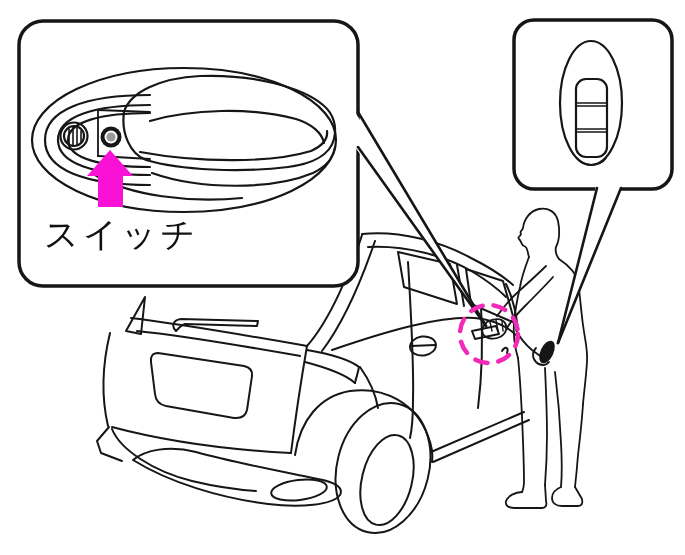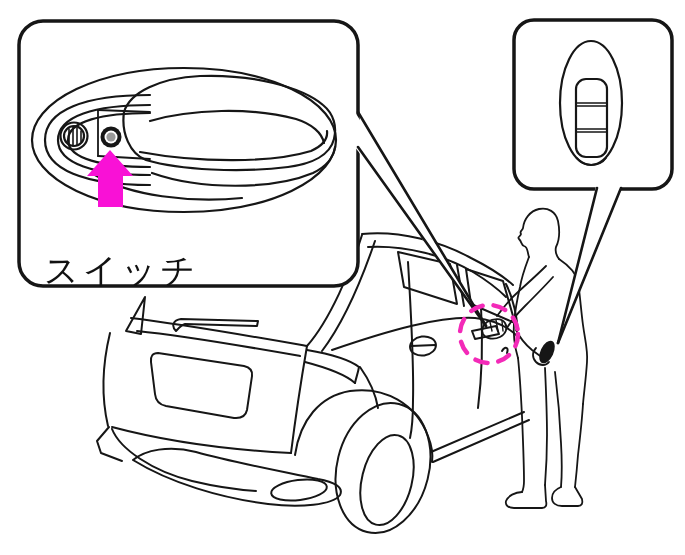--- a/index.html
+++ b/index.html
@@ -4,21 +4,21 @@
 <style>
   html,body{margin:0;padding:0;background:#ffffff;}
   .stage{
     position:relative;width:685px;height:555px;background:#ffffff;
     font-family:"Liberation Sans","DejaVu Sans",sans-serif;overflow:hidden;
   }
   .stage svg{position:absolute;left:0;top:0;}
   .switch-label{
     position:absolute;left:44px;top:212px;
     font-size:34px;letter-spacing:4px;color:#111;font-weight:500;
-    user-select:none;white-space:nowrap;margin-top:36px;
+    user-select:none;white-space:nowrap;
   }
 </style>
 </head>
 <body>
 
 <div class="stage">
 
 <svg width="685" height="555" viewBox="0 0 685 555" xmlns="http://www.w3.org/2000/svg">
   <g fill="none" stroke="#161616" stroke-width="2" stroke-linecap="round" stroke-linejoin="round">
 

